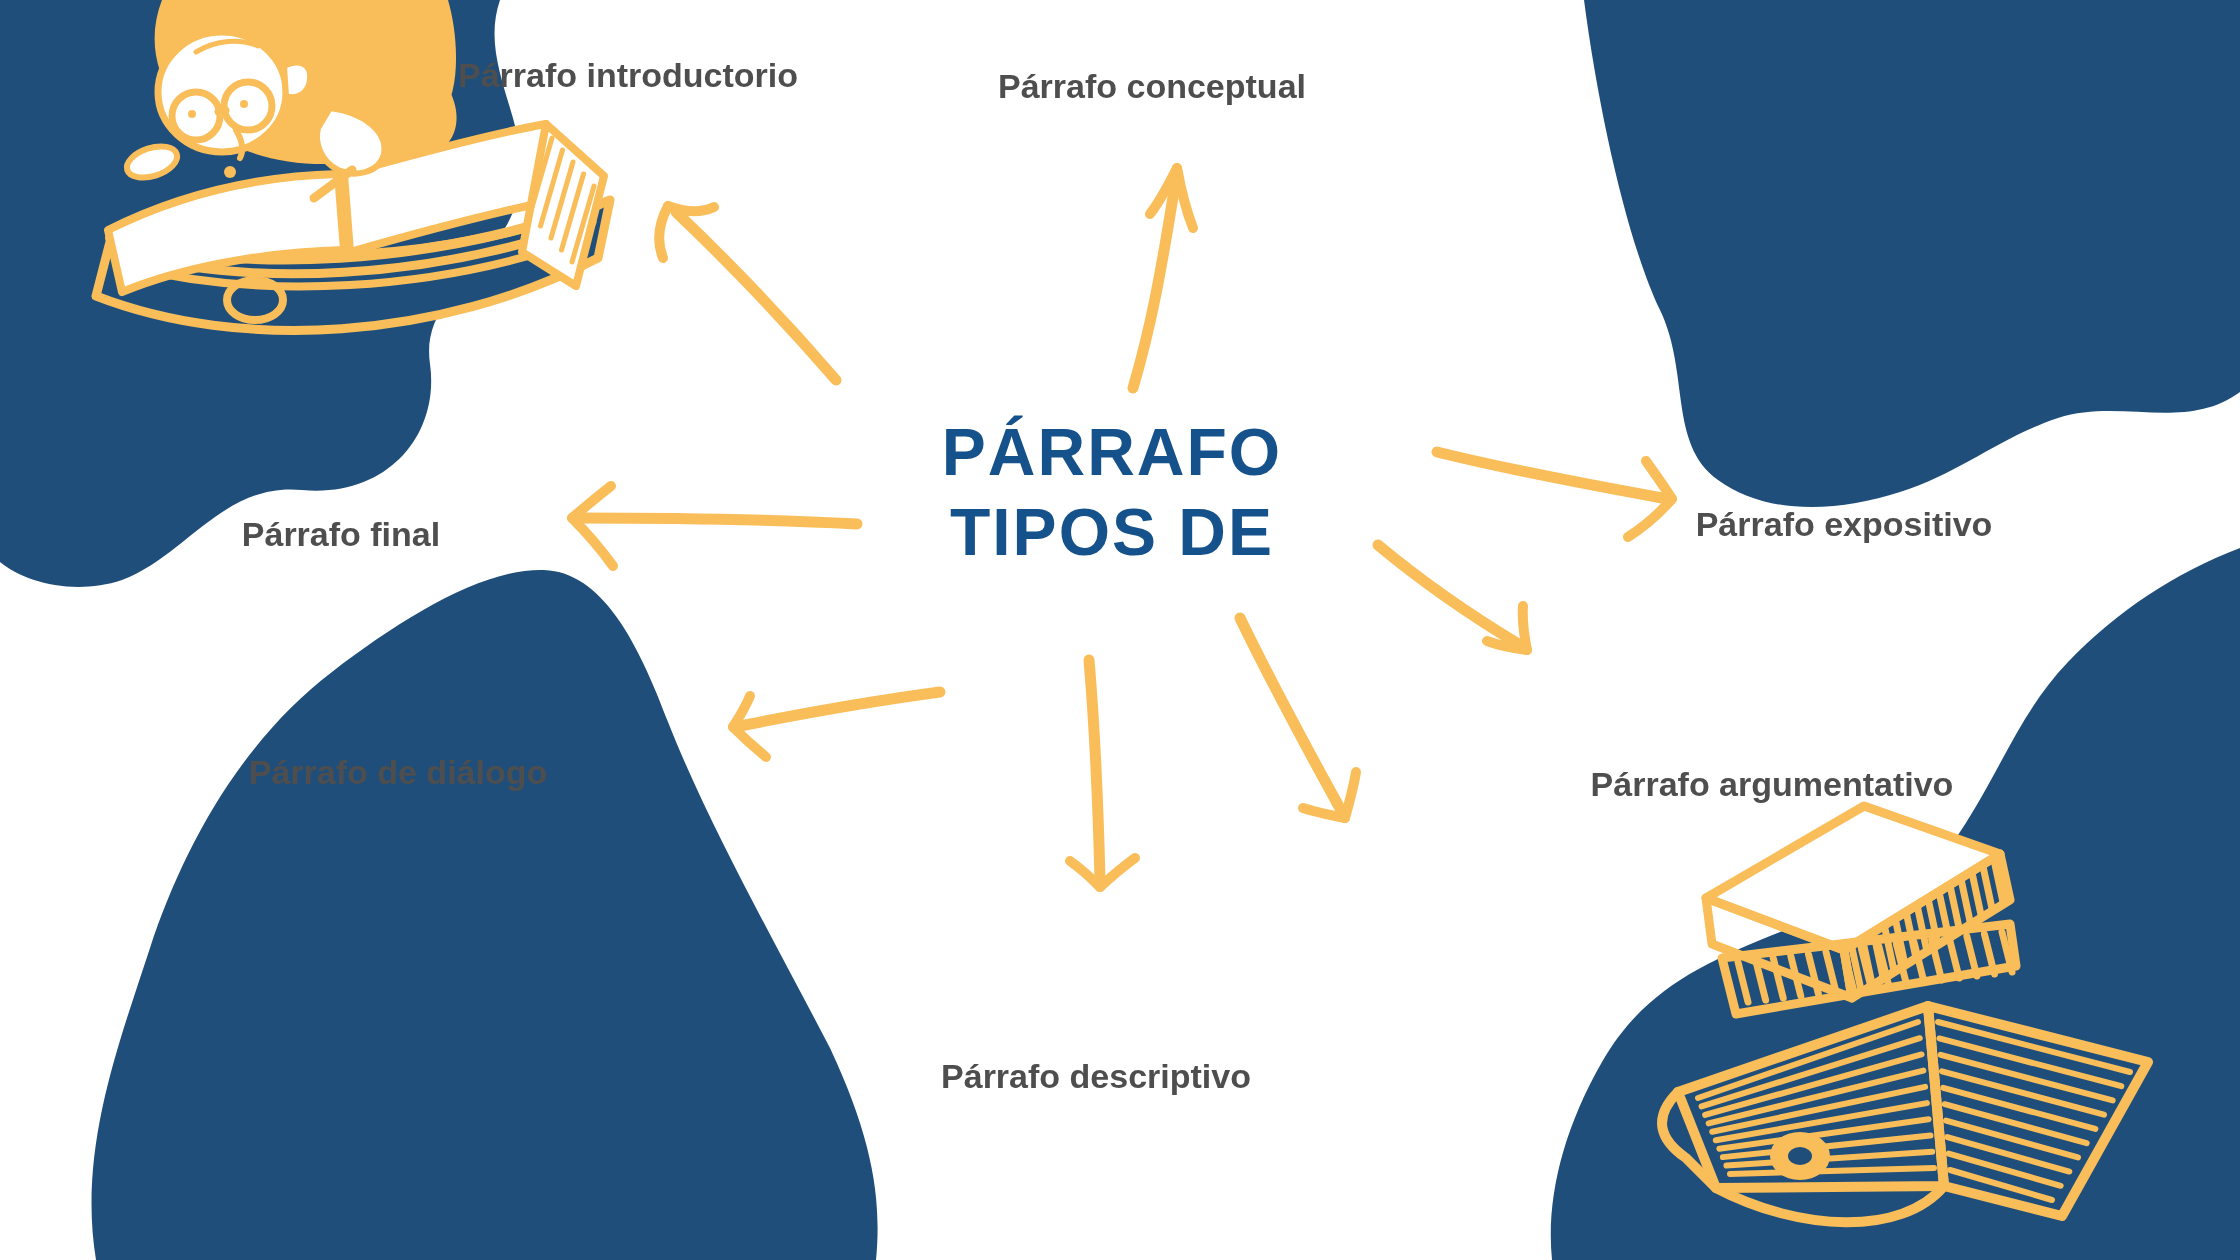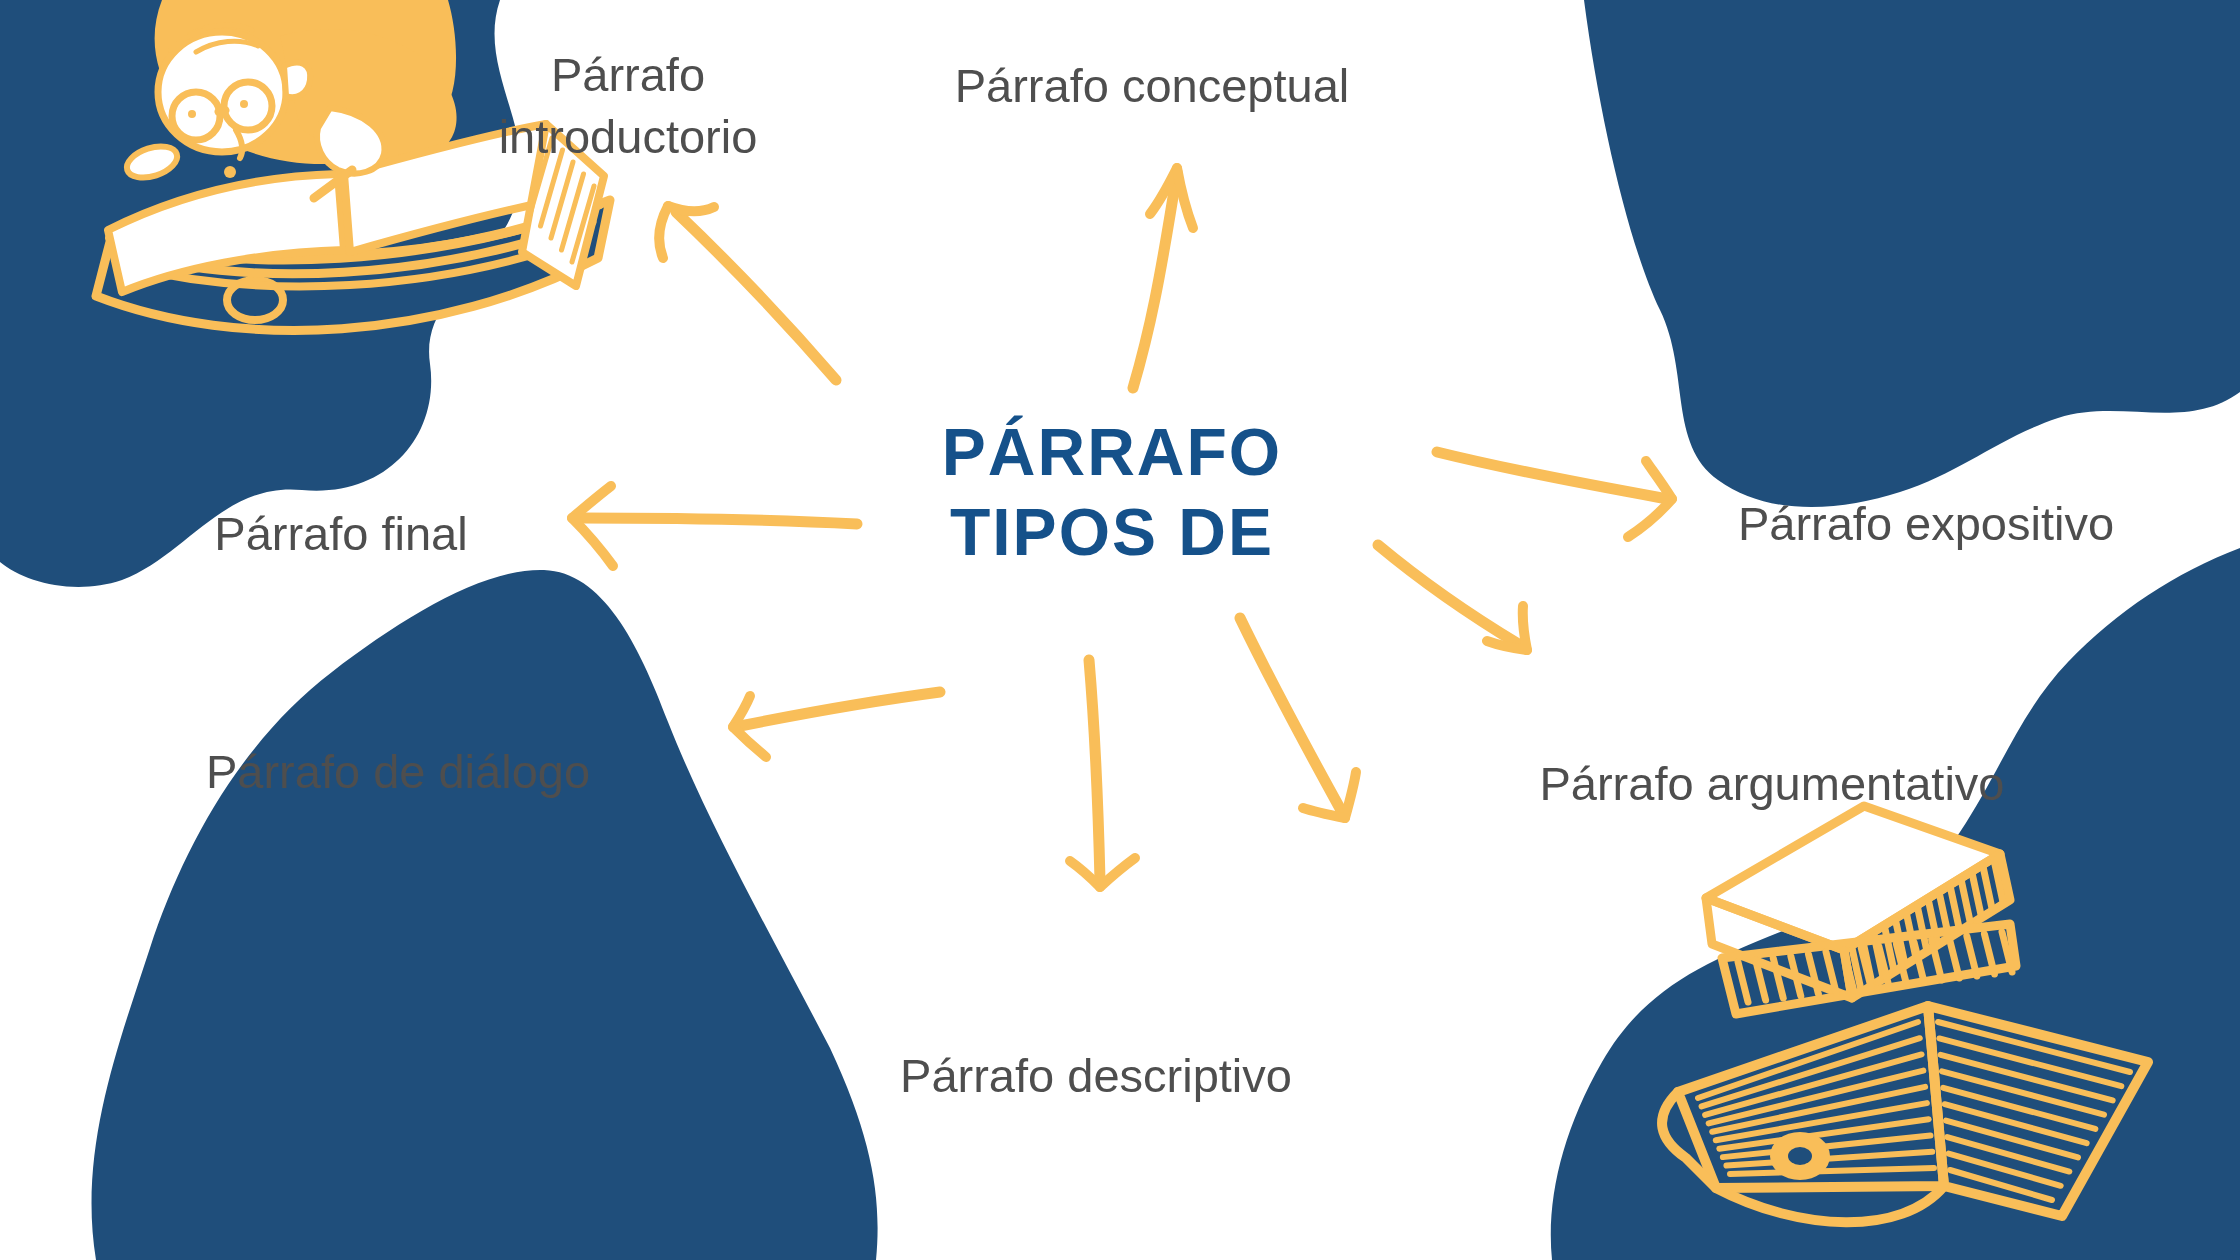--- a/index.html
+++ b/index.html
@@ -17,27 +17,27 @@
   .arrow path{stroke:var(--yellow,#F9BE59);fill:none;stroke-linecap:round;stroke-linejoin:round;}
   .arrow .shaft{stroke-width:11px;}
   .arrow .head{stroke-width:10px;}
   .title{
     position:absolute;left:1112px;top:412px;transform:translateX(-50%);
     color:var(--title-blue,#15518A);font-size:66px;font-weight:bold;
     letter-spacing:2px;line-height:80px;text-align:center;white-space:nowrap;
   }
   .node-label{
     position:absolute;transform:translateX(-50%);
-    color:var(--gray,#4E4E4E);font-size:47px;font-weight:normal;
+    color:var(--gray,#4E4E4E);font-size:34px;font-weight:bold;
     line-height:56px;white-space:nowrap;text-align:center;
   }
   .node-label.wrap{white-space:normal;width:410px;line-height:62px;}
   .n-intro{left:628px;top:44px;}
   .n-conceptual{left:1152px;top:58px;}
-  .n-expositivo{left:1926px;top:496px;}
+  .n-expositivo{left:1844px;top:496px;}
   .n-argumentativo{left:1772px;top:756px;}
   .n-narrativo{left:1459px;top:924px;}
   .n-descriptivo{left:1096px;top:1048px;}
   .n-dialogo{left:398px;top:744px;}
   .n-final{left:341px;top:506px;text-align:right;}
 </style>
 </head>
 <body>
 
 <div class="canvas">

